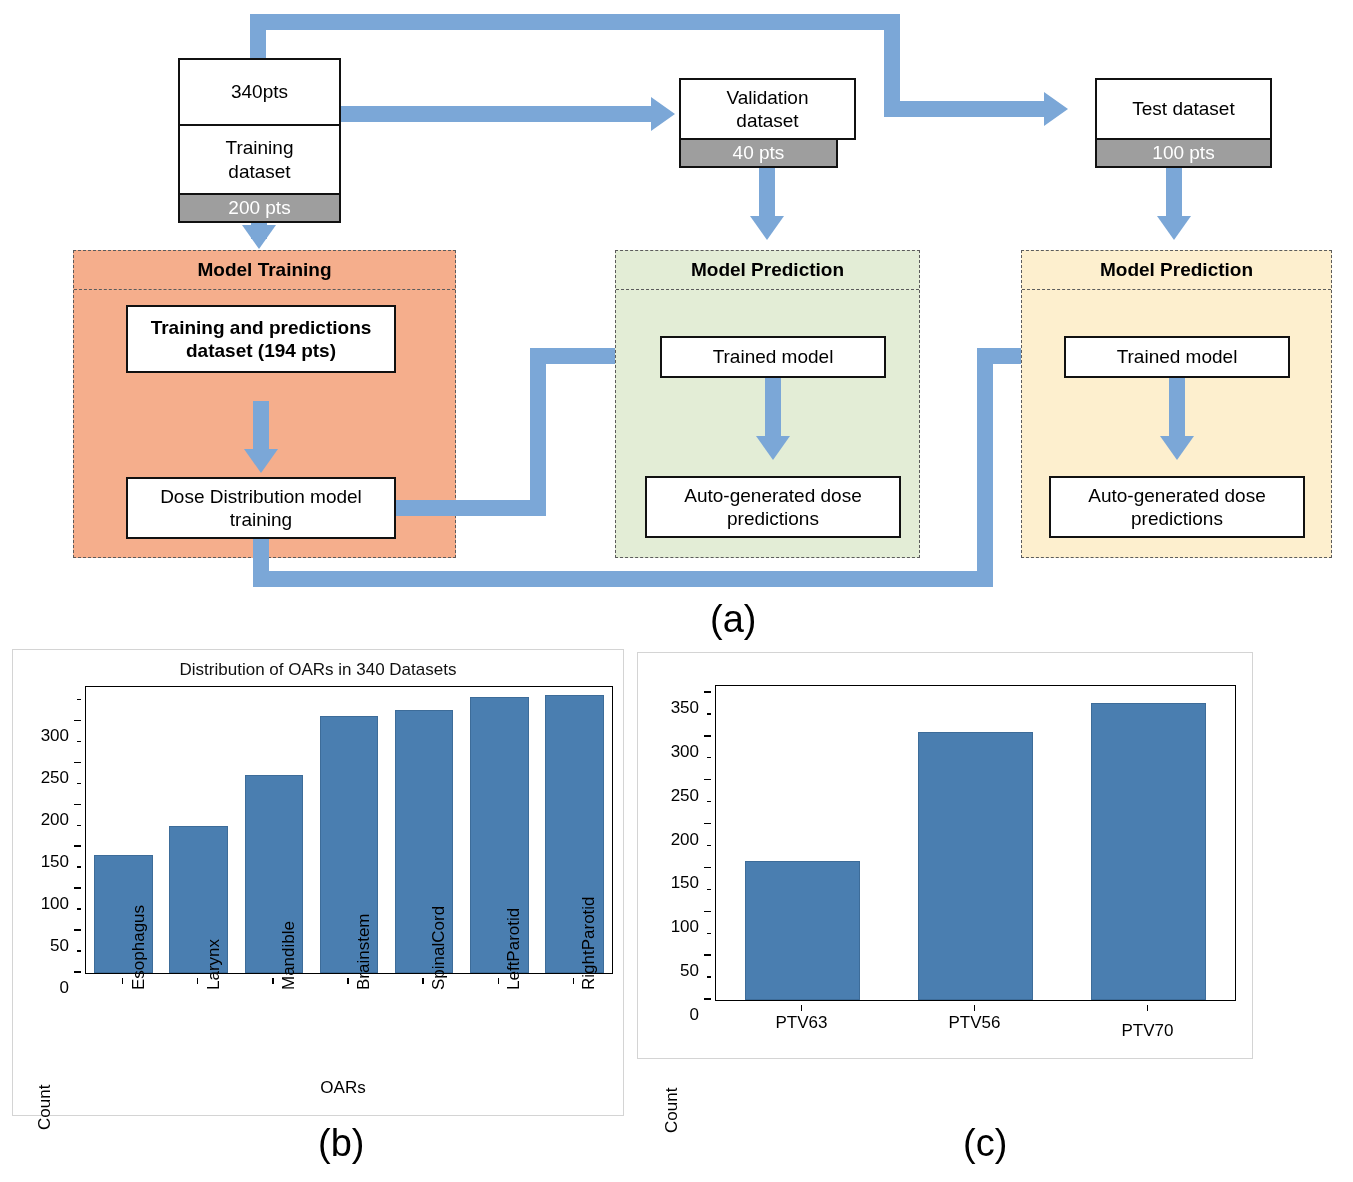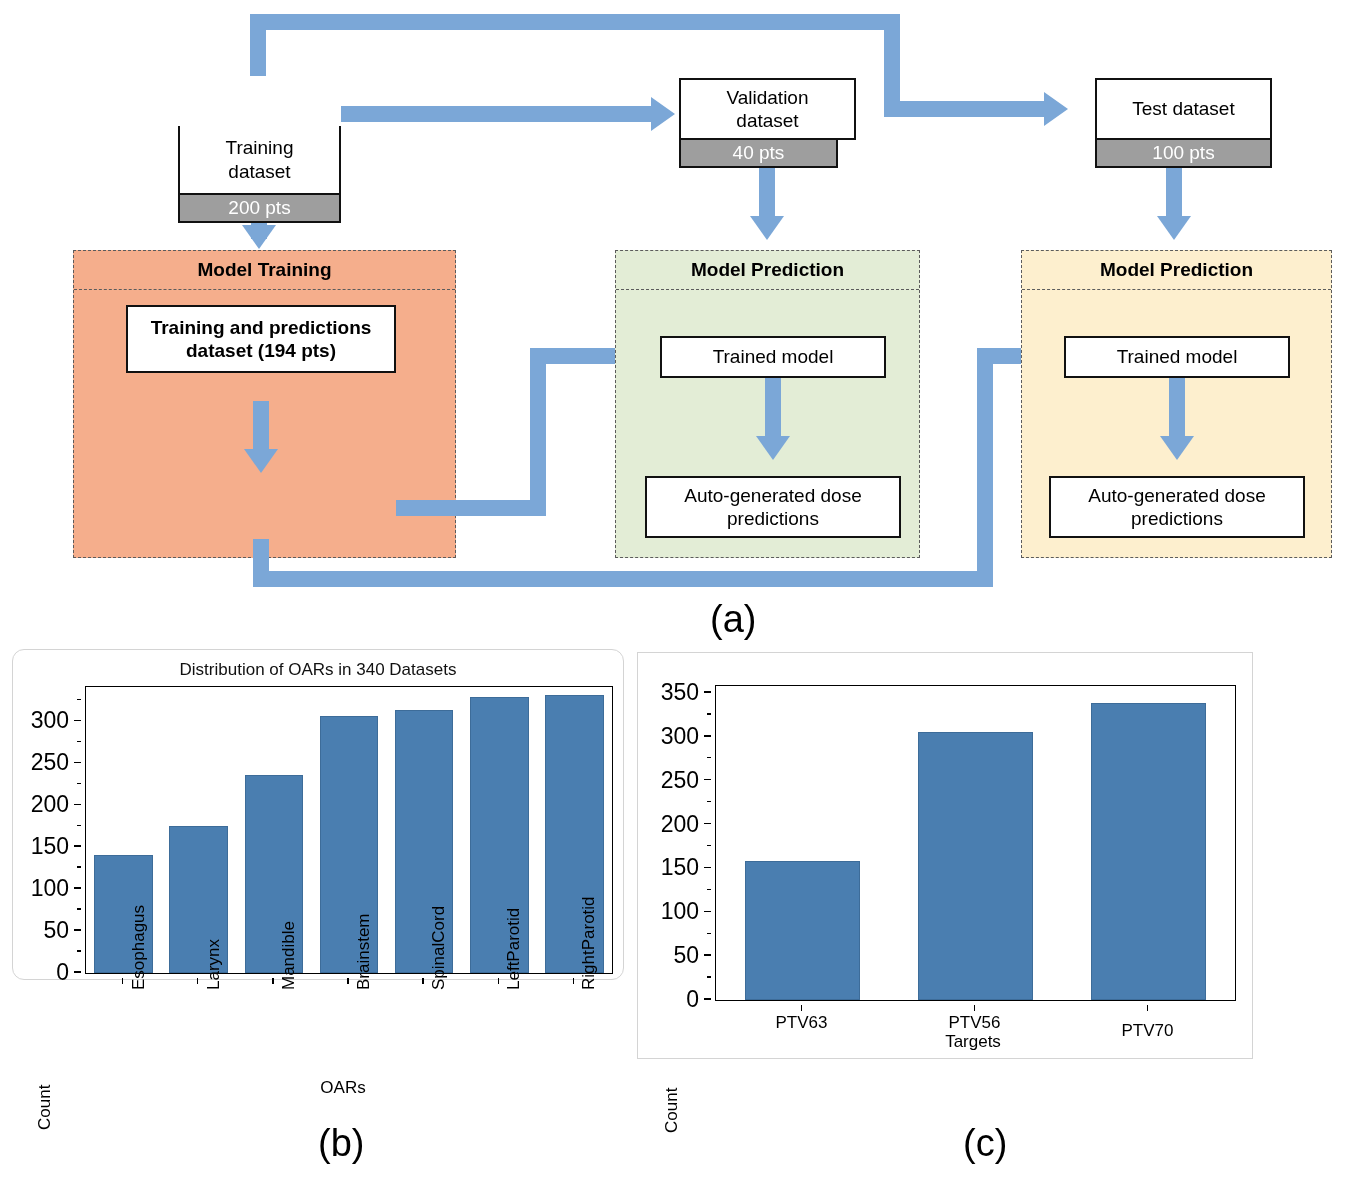--- a/index.html
+++ b/index.html
@@ -38,41 +38,44 @@
   .caption{position:absolute;font-size:38px;color:#000;}
 
   
   .chart-frame{position:absolute;box-sizing:border-box;border:1px solid #d4d4d4;background:#fff;}
   .chart-title{position:absolute;left:0;right:0;text-align:center;font-size:17px;color:#111;}
   .plot{position:absolute;box-sizing:border-box;border:1.6px solid #000;background:#fff;overflow:hidden;}
   .bars{position:absolute;left:0;right:0;bottom:0;top:0;display:flex;align-items:flex-end;}
   .bar-col{display:flex;justify-content:center;align-items:flex-end;height:100%;}
   .bar-rect{background:#4A7EB0;border:1px solid #3d6c99;box-sizing:border-box;}
   .ylab{position:absolute;transform:rotate(-90deg);transform-origin:0 0;font-size:17px;white-space:nowrap;}
-  .ytick{position:absolute;right:0;font-size:23px;transform:translateY(-50%);white-space:nowrap;}
+  .ytick{position:absolute;right:0;font-size:17px;transform:translateY(-50%);white-space:nowrap;margin-top:16px;}
   .ytickmark{position:absolute;background:#000;height:1.4px;width:7px;}
   .ytickmark.minor{width:4px;}
   .xtick-rot{position:absolute;transform:rotate(-90deg);transform-origin:0 0;font-size:17px;white-space:nowrap;}
   .xtick{position:absolute;font-size:17px;text-align:center;white-space:nowrap;}
   .xlab{position:absolute;text-align:center;font-size:17px;white-space:nowrap;}
   .xtickmark{position:absolute;background:#000;width:1.4px;height:6px;}
 </style>
 </head>
 <body>
 
 <div id="root">
 
   <div class="abs" style="left:0;top:0;width:1353px;height:640px;">
 
     <div class="bar" style="left:250px;top:14px;width:16px;height:62px;"></div>
     <div class="bar" style="left:250px;top:14px;width:650px;height:16px;"></div>
     <div class="bar" style="left:884px;top:14px;width:16px;height:94px;"></div>
     <div class="bar" style="left:884px;top:101px;width:160px;height:16px;"></div>
     <div class="ah-right" style="left:1044px;top:92px;"></div>
 
+    <div class="wbox" style="left:178px;top:58px;width:163px;height:68px;">
+      <span>340pts</span>
+    </div>
     <div class="wbox" style="left:178px;top:126px;width:163px;height:69px;border-top:none;">
       <span>
         <span>Training</span><br>
         <span>dataset</span>
       </span>
     </div>
     <div class="greybar" style="left:178px;top:195px;width:163px;height:28px;border-top:none;">
       <span>200 pts</span>
     </div>
 
@@ -112,20 +115,26 @@
     <div class="wbox bold" style="left:126px;top:305px;width:270px;height:68px;">
       <span>
         <span>Training and predictions</span><br>
         <span>dataset (194 pts)</span>
       </span>
     </div>
 
     <div class="bar" style="left:253px;top:401px;width:16px;height:52px;"></div>
     <div class="ah-down" style="left:244px;top:449px;"></div>
 
+    <div class="wbox" style="left:126px;top:477px;width:270px;height:62px;">
+      <span>
+        <span>Dose Distribution model</span><br>
+        <span>training</span>
+      </span>
+    </div>
 
     <div class="bar" style="left:396px;top:500px;width:150px;height:16px;"></div>
     <div class="bar" style="left:530px;top:348px;width:16px;height:168px;"></div>
     <div class="bar" style="left:530px;top:348px;width:110px;height:16px;"></div>
     <div class="ah-right" style="left:640px;top:339px;"></div>
 
     <div class="bar" style="left:253px;top:539px;width:16px;height:38px;"></div>
     <div class="bar" style="left:253px;top:571px;width:740px;height:16px;"></div>
     <div class="bar" style="left:977px;top:348px;width:16px;height:239px;"></div>
     <div class="bar" style="left:977px;top:348px;width:68px;height:16px;"></div>
@@ -157,21 +166,21 @@
     <div class="wbox" style="left:1049px;top:476px;width:256px;height:62px;">
       <span>
         <span>Auto-generated dose</span><br>
         <span>predictions</span>
       </span>
     </div>
 
     <div class="caption" style="left:710px;top:598px;">(a)</div>
   </div>
 
-  <div class="chart-frame" style="left:12px;top:649px;width:612px;height:331px;border-radius:12px;">
+  <div class="chart-frame" style="left:12px;top:649px;width:612px;height:467px;">
     <div class="chart-title" style="top:10px;">Distribution of OARs in 340 Datasets</div>
     <div class="ylab" style="left:22px;top:480px;">Count</div>
     <div class="xlab" style="left:60px;right:10px;top:428px;">OARs</div>
     <div class="plot" id="plot-b" style="left:72px;top:36px;width:528px;height:288px;">
       <div class="bars" id="bars-b">
           <div class="bar-col" style="flex: 1 1 0px;">
             <div class="bar-rect" style="height: 118.3px; width: 78%;"></div>
           </div>
           <div class="bar-col" style="flex: 1 1 0px;">
             <div class="bar-rect" style="height: 146.8px; width: 78%;"></div>
@@ -230,21 +239,20 @@
         <div class="xtickmark" style="left: 412.586px; top: 0px;"></div>
         <div class="xtick-rot" style="left: 419.286px; top: 12px;">LeftParotid</div>
         <div class="xtickmark" style="left: 487.729px; top: 0px;"></div>
         <div class="xtick-rot" style="left: 494.429px; top: 12px;">RightParotid</div>
       </div>
   </div>
   <div class="caption" style="left:318px;top:1122px;">(b)</div>
 
   <div class="chart-frame" style="left:637px;top:652px;width:616px;height:407px;">
     <div class="ylab" style="left:24px;top:480px;">Count</div>
-    <div class="xlab" style="left:70px;right:14px;top:379px;">Targets</div>
     <div class="plot" id="plot-c" style="left:77px;top:32px;width:521px;height:316px;">
       <div class="bars" id="bars-c">
           <div class="bar-col" style="flex: 1 1 0px;">
             <div class="bar-rect" style="height: 138.6px; width: 66%;"></div>
           </div>
           <div class="bar-col" style="flex: 1 1 0px;">
             <div class="bar-rect" style="height: 268.4px; width: 66%;"></div>
           </div>
           <div class="bar-col" style="flex: 1 1 0px;">
             <div class="bar-rect" style="height: 297.3px; width: 66%;"></div>

